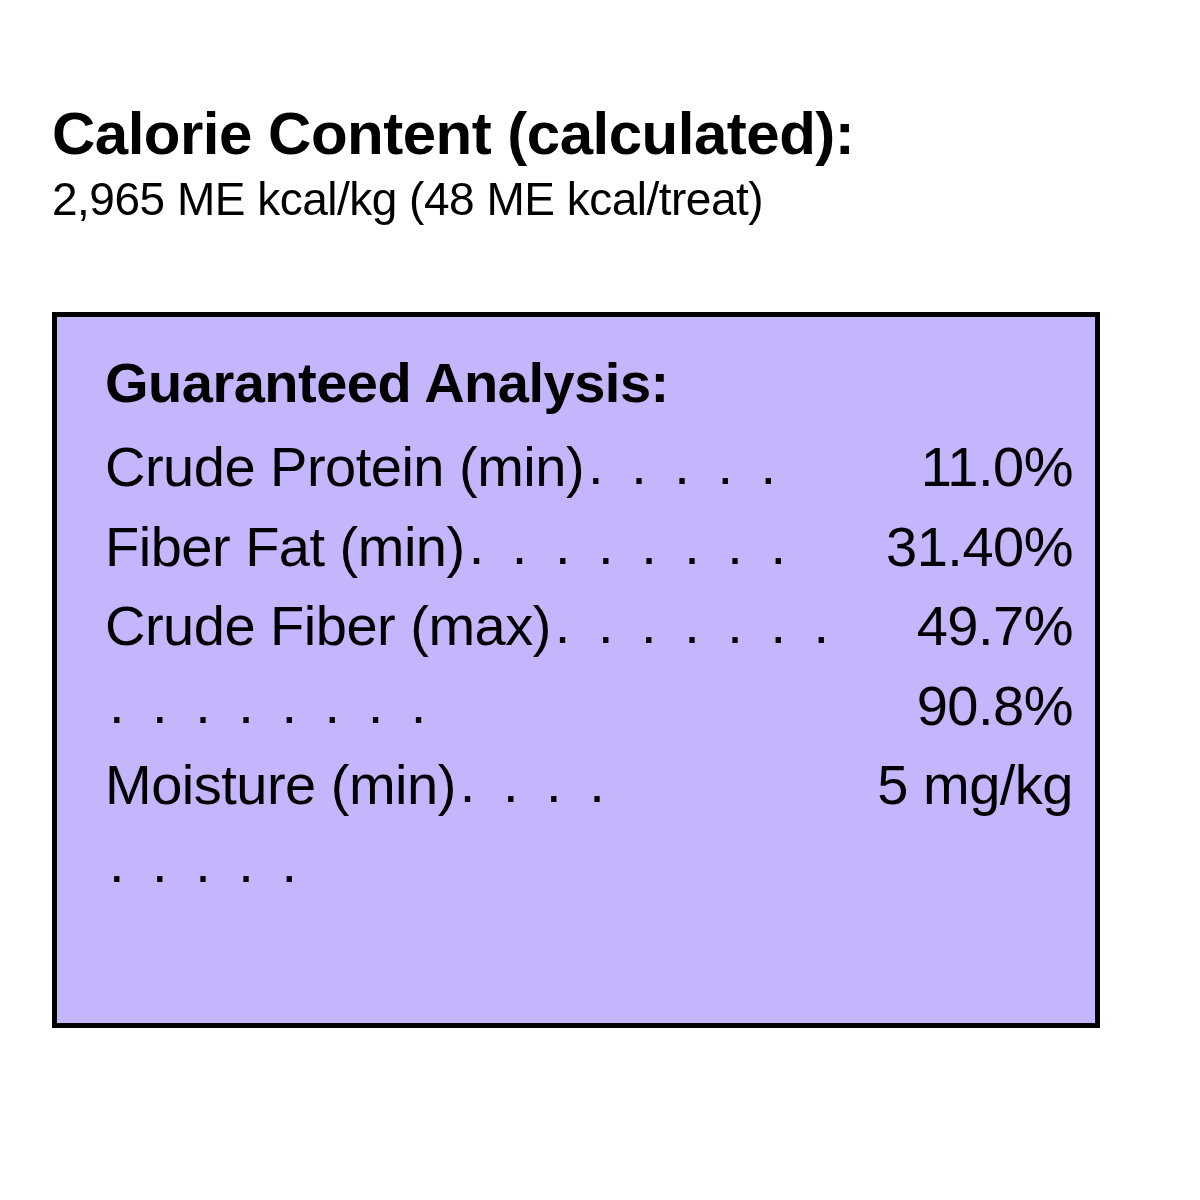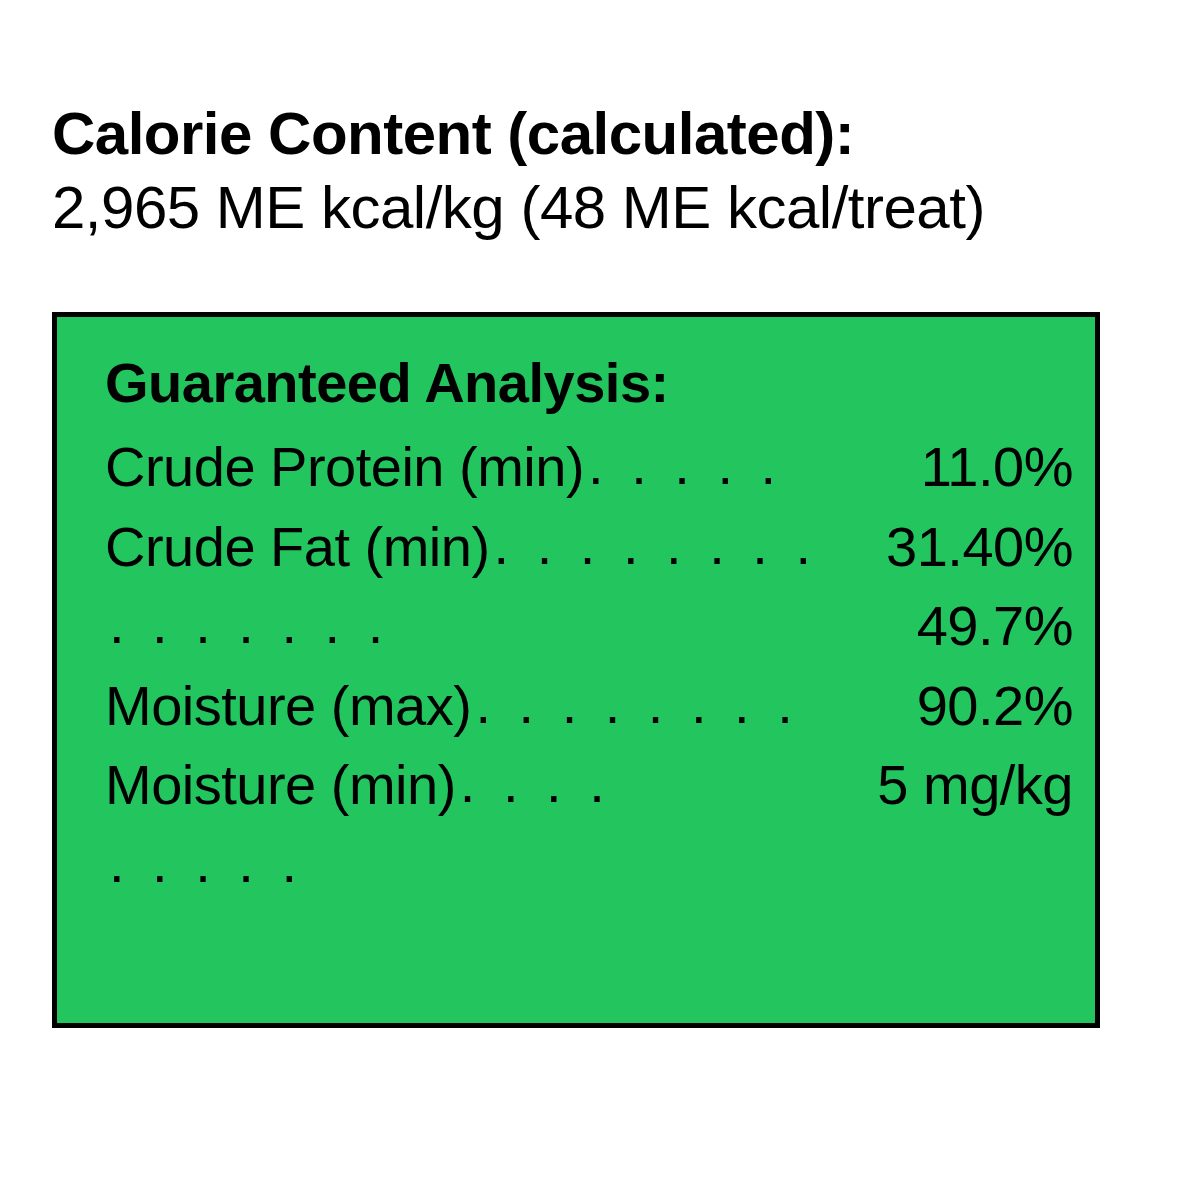--- a/index.html
+++ b/index.html
@@ -27,36 +27,36 @@
     width: 1100px;
   }
   .calorie-title {
     font-size: 60px;
     font-weight: bold;
     line-height: 1.12;
     letter-spacing: -0.5px;
     white-space: nowrap;
   }
   .calorie-value {
-    font-size: 60px;
+    font-size: 46px;
     font-weight: normal;
     line-height: 1.15;
     letter-spacing: -0.5px;
     white-space: nowrap;
     margin-top: 6px;
   }
   .ga-box {
     position: absolute;
     left: 52px;
     top: 312px;
     width: 1048px;
     height: 716px;
     border: 5px solid #000000;
     box-sizing: border-box;
-    background: #22c55e;
+    background: #c4b5fd;
   }
   .ga-inner {
     position: absolute;
     left: 48px;
     top: 34px;
     right: 22px;
   }
   .ga-title {
     font-size: 56px;
     font-weight: bold;
@@ -106,34 +106,34 @@
     <div class="ga-inner">
       <div class="ga-title">Guaranteed Analysis:</div>
 
       <div class="ga-row">
         <span class="ga-label">Crude Protein (min)</span>
         <span class="ga-dots">. . . . .</span>
         <span class="ga-value">11.0%</span>
       </div>
 
       <div class="ga-row">
-        <span class="ga-label">Crude Fat (min)</span>
+        <span class="ga-label">Fiber Fat (min)</span>
         <span class="ga-dots">. . . . . . . .</span>
         <span class="ga-value">31.40%</span>
       </div>
 
       <div class="ga-row">
+        <span class="ga-label">Crude Fiber (max)</span>
         <span class="ga-dots">. . . . . . .</span>
         <span class="ga-value">49.7%</span>
       </div>
 
       <div class="ga-row">
-        <span class="ga-label">Moisture (max)</span>
         <span class="ga-dots">. . . . . . . .</span>
-        <span class="ga-value">90.2%</span>
+        <span class="ga-value">90.8%</span>
       </div>
 
       <div class="ga-row">
         <span class="ga-label">Moisture (min)</span>
         <span class="ga-dots">. . .  .</span>
         <span class="ga-value">5 mg/kg</span>
       </div>
 
       <div class="ga-row">
         <span class="ga-dots">. . . . .</span>

